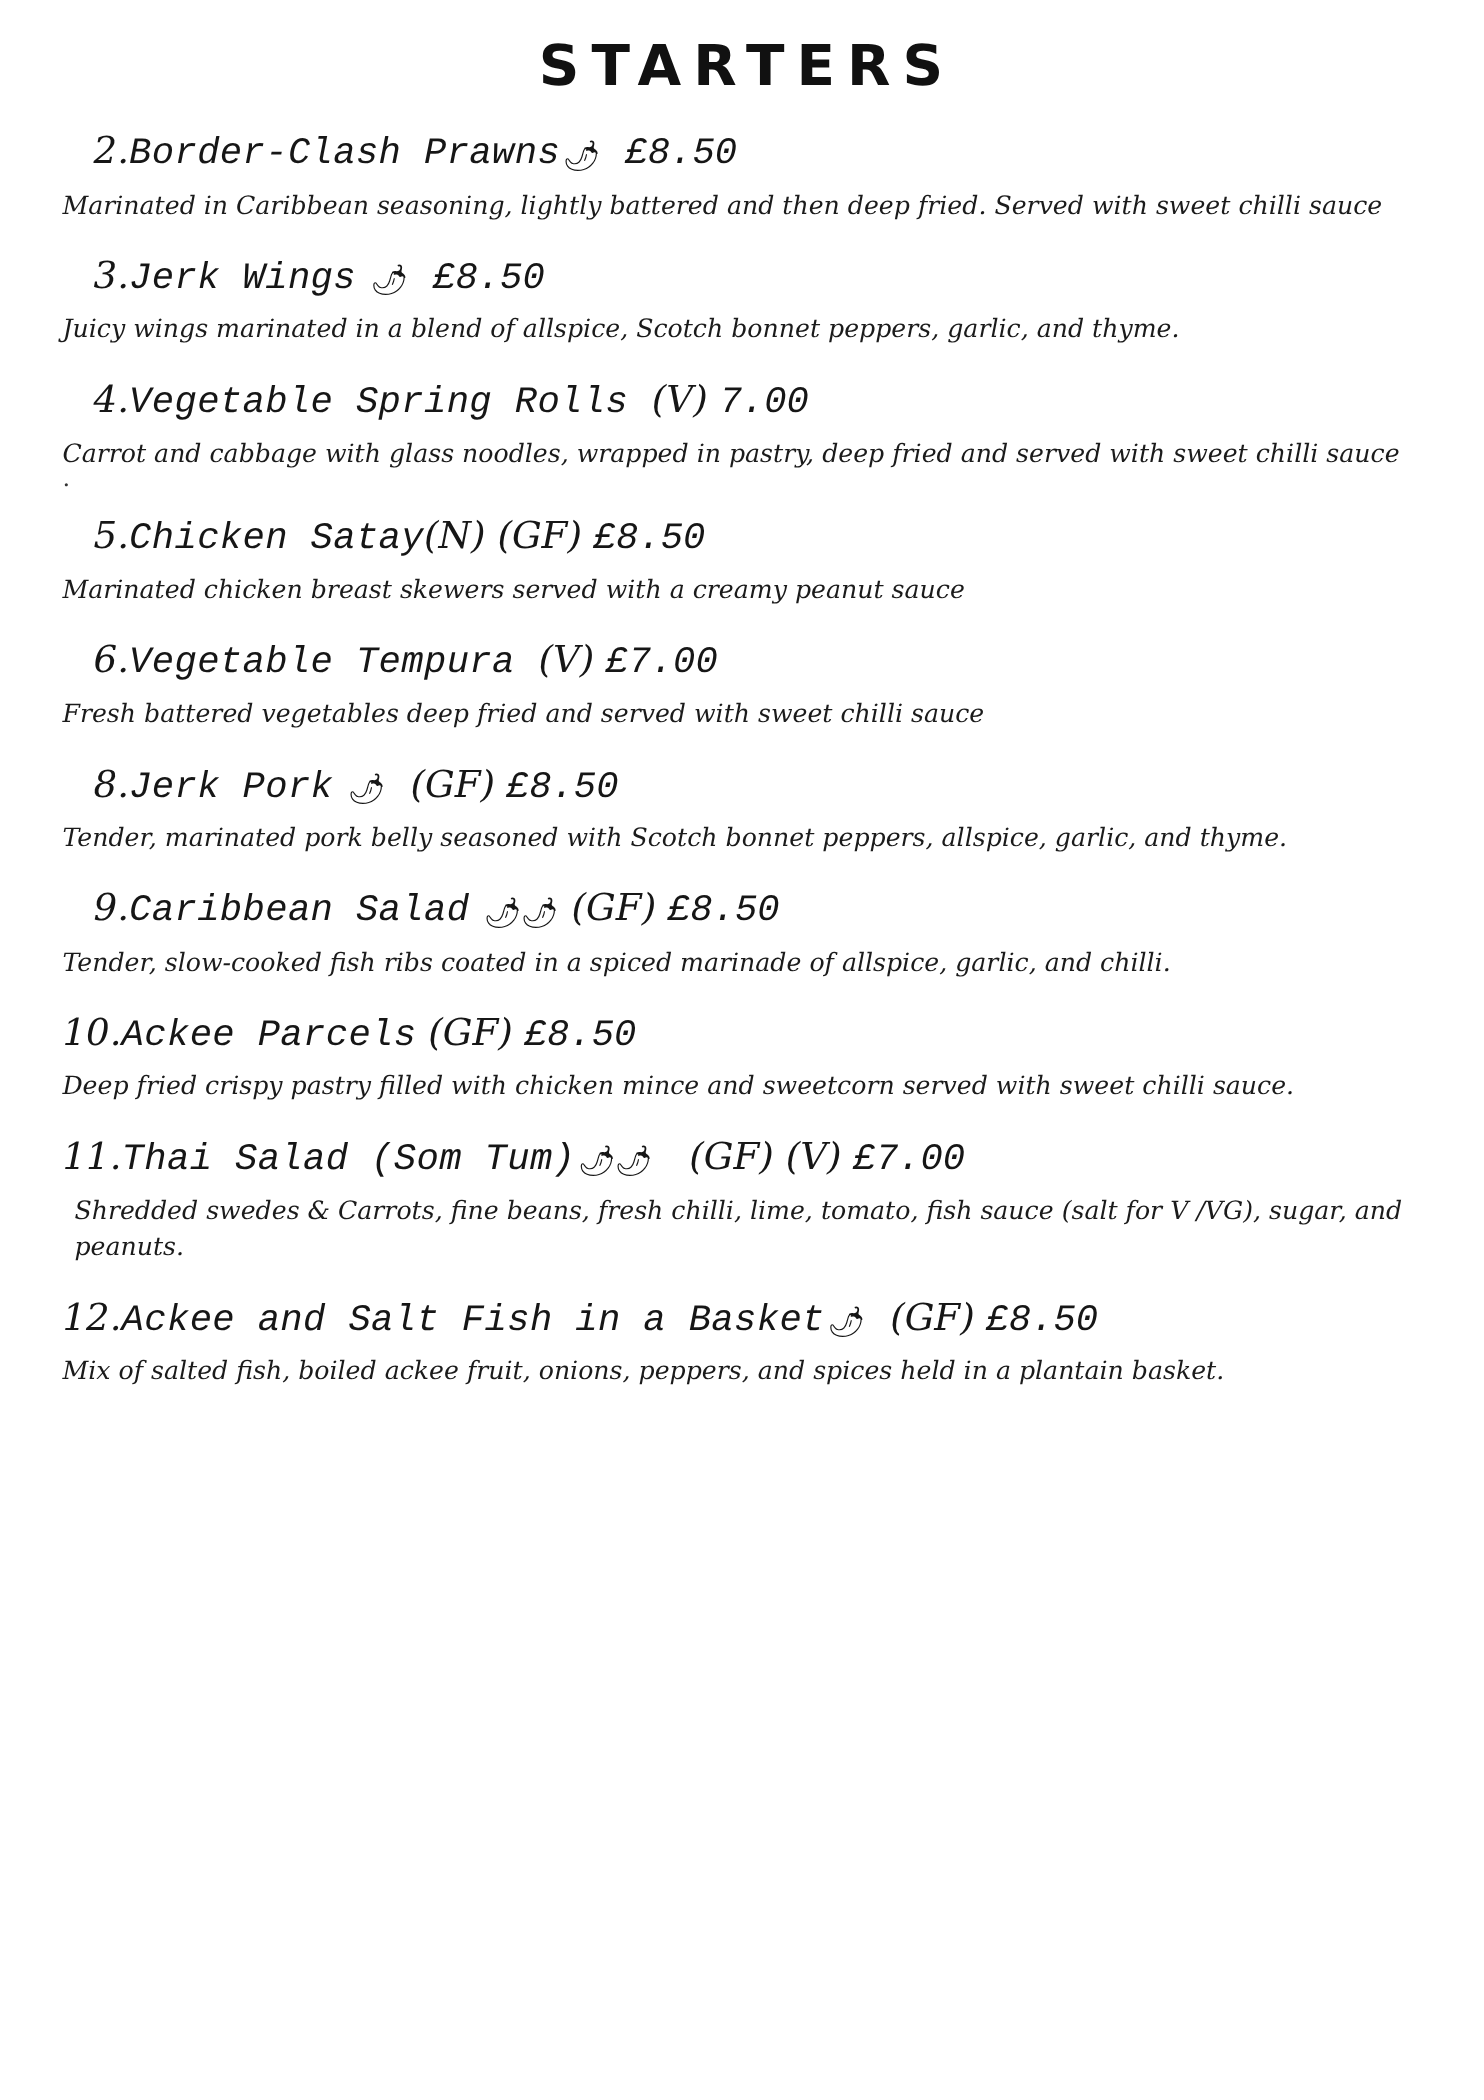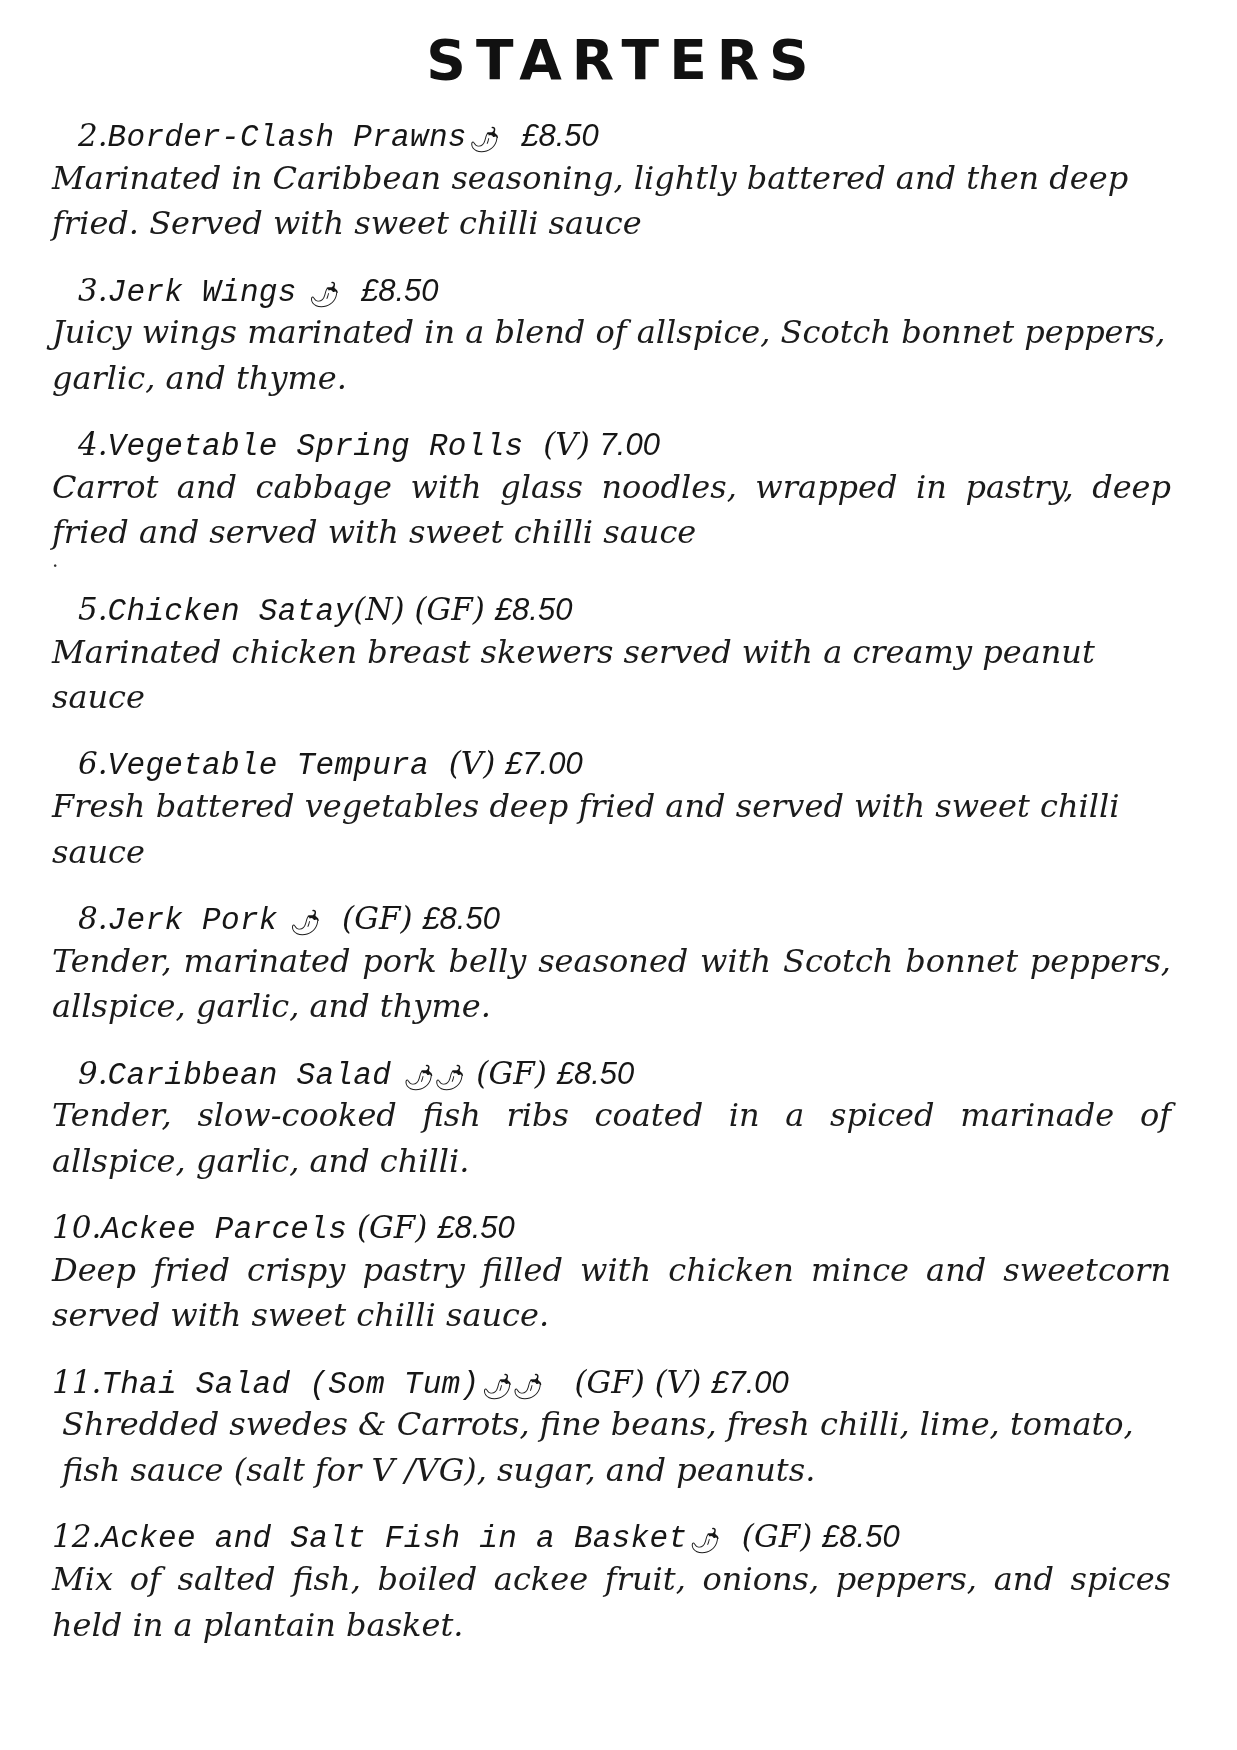--- a/index.html
+++ b/index.html
@@ -16,21 +16,21 @@
   .page {
     width: 1237px;
     min-height: 1750px;
     box-sizing: border-box;
     padding: 14px 52px 20px 52px;
     position: relative;
   }
   .menu-title {
     text-align: center;
     font-family: "DejaVu Sans", sans-serif;
-    font-size: 55px;
+    font-size: 47px;
     font-weight: 700;
     letter-spacing: 10px;
     color: #111111;
     margin: 14px 0 26px 0;
     padding-left: 8px;
   }
   .menu-list {
     display: block;
   }
   .menu-item {
@@ -59,31 +59,31 @@
     letter-spacing: -1px;
     vertical-align: -2px;
     padding: 0 2px;
   }
   .tag {
     font-family: "DejaVu Serif", serif;
     font-style: italic;
     font-size: 31px;
   }
   .price {
-    font-family: Liberation Sans, sans-serif;
+    font-family: Liberation Mono, monospace;
     font-style: italic;
     font-size: 31px;
   }
   .item-desc {
     font-family: "DejaVu Serif", serif;
     font-style: italic;
-    font-size: 32px;
+    font-size: 21px;
     line-height: 1.42;
     color: #1b1b1b;
-    margin-top: 0;
+    margin-top: 10px;
     padding-left: 0px;
     padding-right: 14px;
   }
   .item-desc.justify {
     text-align: justify;
   }
   .no-indent .item-head {
     padding-left: 0px;
   }
   .dot-marker {

